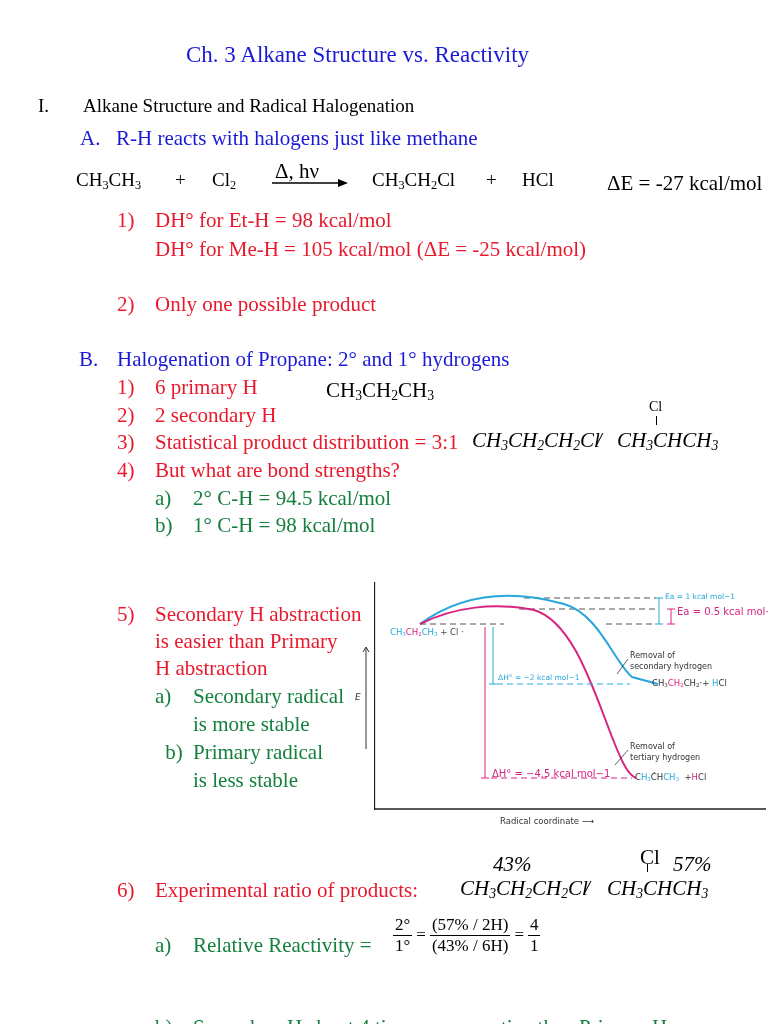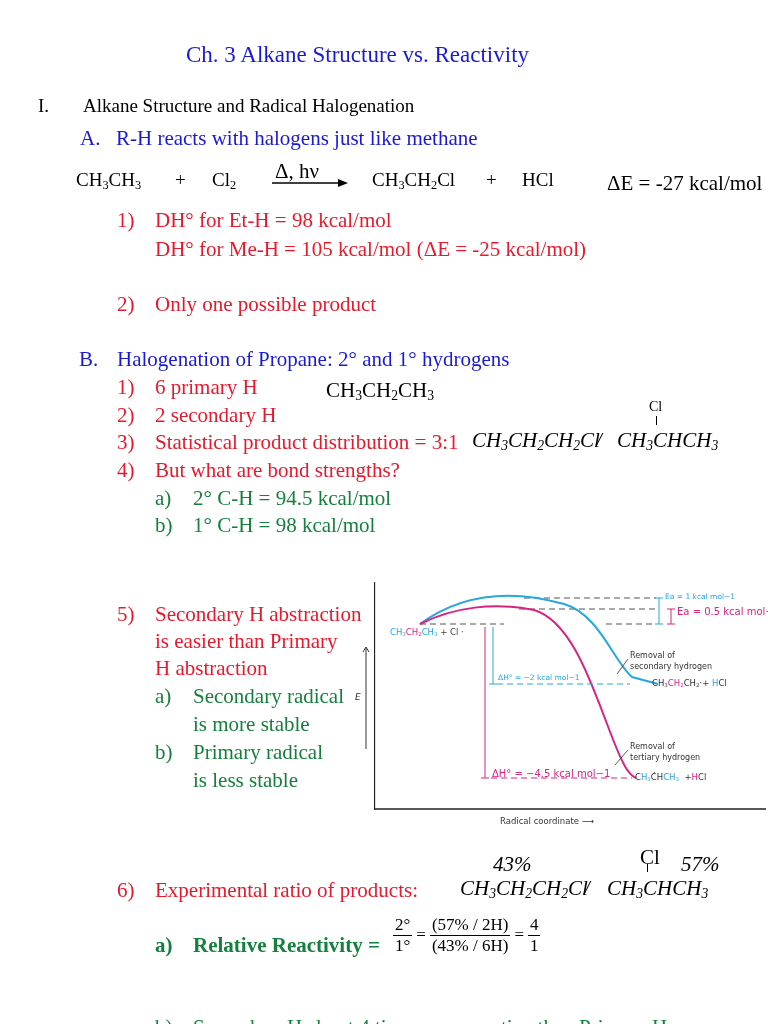--- a/index.html
+++ b/index.html
@@ -10,21 +10,21 @@
   .red { color:#e8192c; }
   .purple { color:#15803d; }
   .black { color:#000; }
   .title { font-size:23px; }
   .h1 { font-size:19px; }
   .t17 { font-size:17px; }
   .t16 { font-size:21px; }
   .t15 { font-size:21px;font-style:italic; }
   .t14 { font-size:14px; }
   sub { font-size:0.65em; vertical-align:-0.25em; line-height:0; }
-  .bold { font-weight:bold; }
+  .bold { font-weight:normal; }
   .num { display:inline-block; width:38px; }
   .diagram { position:absolute; left:374px; top:582px; width:392px; height:228px; }
   .diag-text { font-family:"DejaVu Sans", "Liberation Sans", sans-serif; }
   .frac { display:inline-flex; flex-direction:column; align-items:center; vertical-align:middle; }
   .frac .n { border-bottom:1px solid #000; padding:0 2px; line-height:1.15; }
   .frac .d { padding:0 2px; line-height:1.15; }
 </style>
 </head>
 <body>
 
@@ -93,21 +93,21 @@
 
 <div class="abs t16 red" style="left:117px; top:602px;">
   <span class="num">5)</span><span>Secondary H abstraction</span>
 </div>
 <div class="abs t16 red" style="left:155px; top:629px;">is easier than Primary</div>
 <div class="abs t16 red" style="left:155px; top:656px;">H abstraction</div>
 <div class="abs t16 purple" style="left:155px; top:684px;">
   <span class="num">a)</span><span>Secondary radical</span>
 </div>
 <div class="abs t16 purple" style="left:193px; top:712px;">is more stable</div>
-<div class="abs t16 purple" style="left:155px; top:740px;">
+<div class="abs t16 purple" style="left:155px; top:740px;text-align:center;">
   <span class="num">b)</span><span>Primary radical</span>
 </div>
 <div class="abs t16 purple" style="left:193px; top:768px;">is less stable</div>
 
 <svg class="abs" style="left:360px; top:645px;" width="14" height="106">
   <line x1="6" y1="104" x2="6" y2="3" stroke="#333" stroke-width="1"></line>
   <polyline points="3,7 6,2 9,7" fill="none" stroke="#333" stroke-width="1"></polyline>
 </svg>
 <div class="abs diag-text" style="left:355px; top:692px; font-size:9px; font-style:italic; color:#333;">E</div>
 
@@ -157,21 +157,21 @@
     <div>tertiary hydrogen</div>
   </div>
   <div class="abs diag-text" style="left:278px; top:96px; font-size:8.5px; color:#333;">CH<sub>3</sub><span style="color:#d6247f">CH<sub>2</sub></span>CH<sub>2</sub>·+ <span style="color:#27a7dc">H</span>Cl</div>
   <div class="abs diag-text" style="left:261px; top:190px; font-size:8.5px; color:#333;">C<span style="color:#27a7dc">H<sub>3</sub></span>ĊH<span style="color:#27a7dc">CH<sub>3</sub></span> &nbsp;+<span style="color:#d6247f">H</span>Cl</div>
   <div class="abs diag-text" style="left:126px; top:234px; font-size:8.5px; color:#333;"><span>Radical coordinate</span> <span>⟶</span></div>
 </div>
 
 <div class="abs t15 black" style="left:493px; top:852px;">43%</div>
 <div class="abs t16 black" style="left:640px; top:845px;">Cl</div>
 <div class="abs" style="left:647px; top:864px; width:1px; height:8px; background:#000;"></div>
-<div class="abs t15 black" style="left:673px; top:852px;margin-left:8px;">57%</div>
+<div class="abs t15 black" style="left:673px; top:852px;">57%</div>
 
 <div class="abs t16 red" style="left:117px; top:878px;">
   <span class="num">6)</span><span>Experimental ratio of products:</span>
 </div>
 <div class="abs t15 black" style="left:460px; top:876px;">CH<sub>3</sub>CH<sub>2</sub>CH<sub>2</sub>Cl</div>
 <div class="abs t15 black" style="left:584px; top:876px;">/</div>
 <div class="abs t15 black" style="left:607px; top:876px;">CH<sub>3</sub>CHCH<sub>3</sub></div>
 
 <div class="abs t16 purple bold" style="left:155px; top:933px;">
   <span class="num">a)</span><span>Relative Reactivity =</span>

